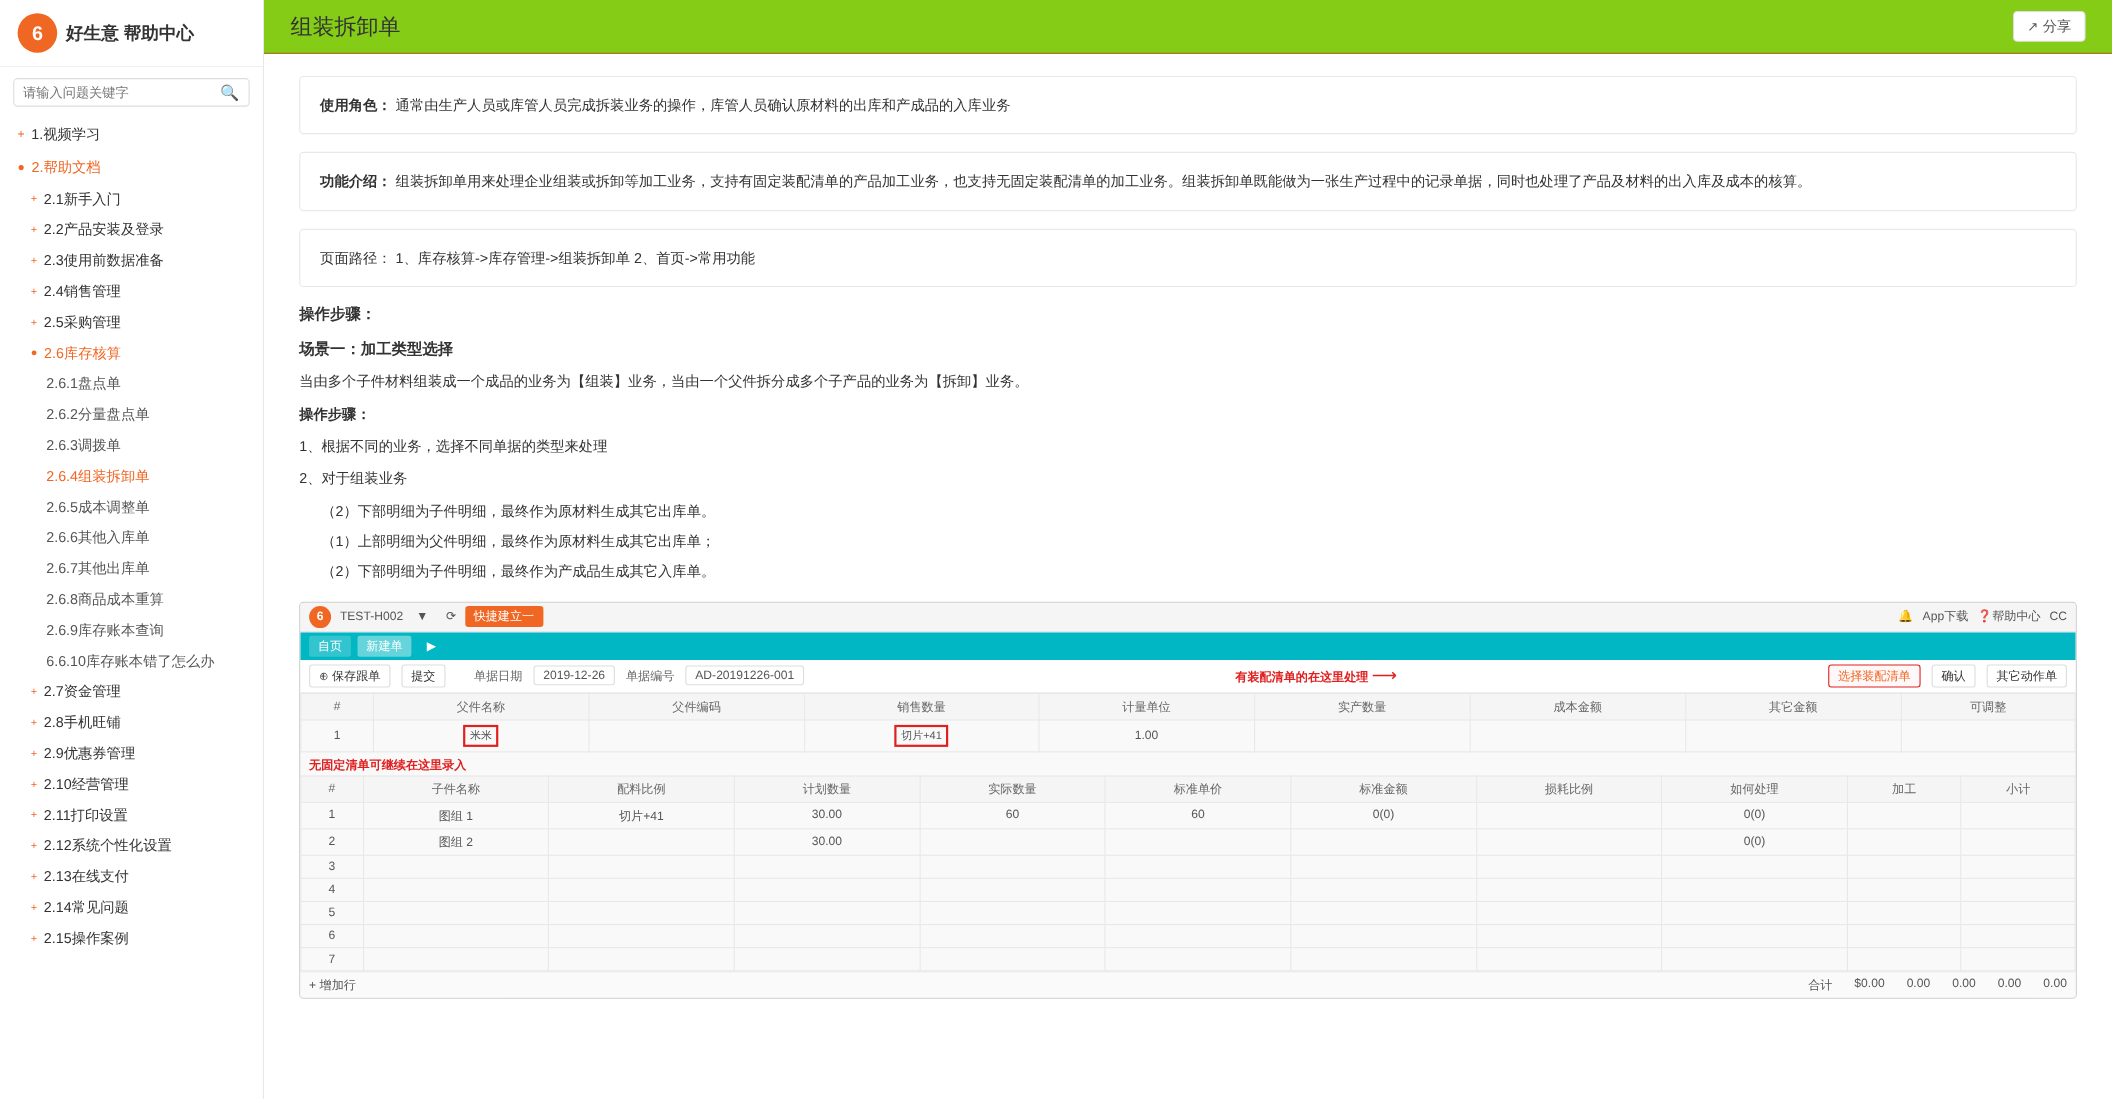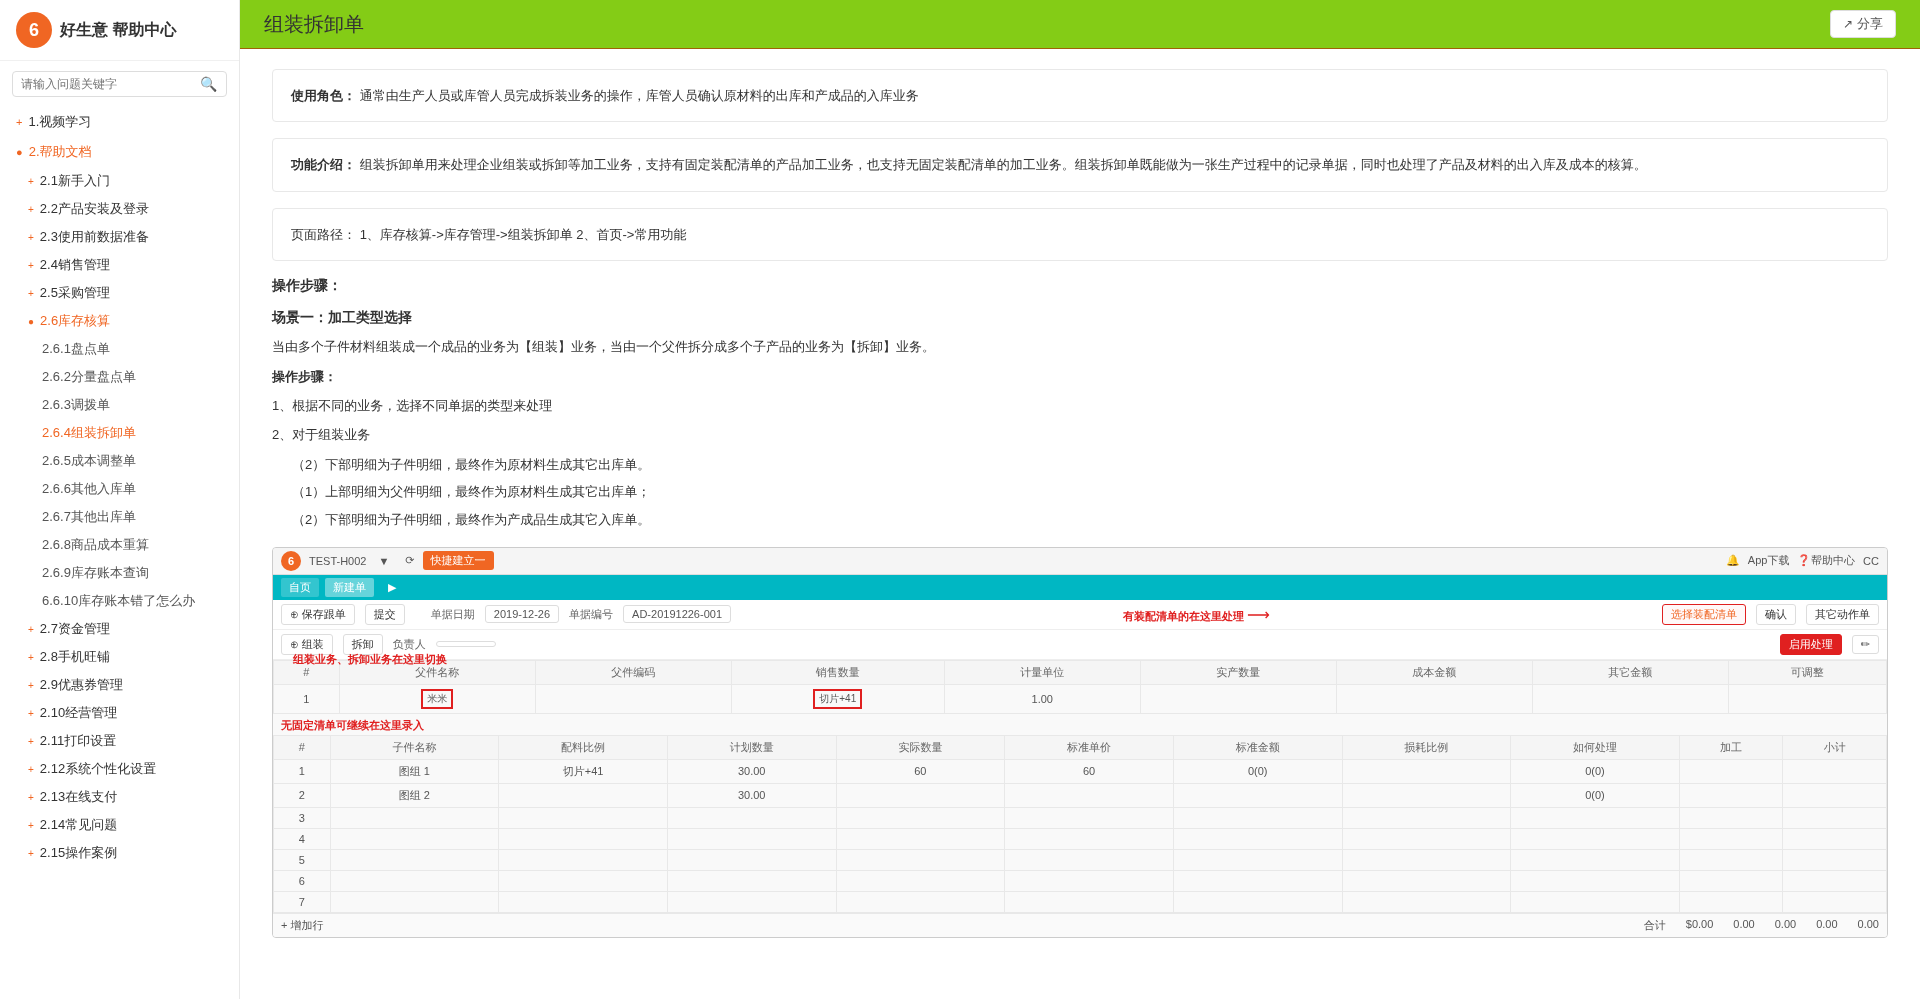--- a/index.html
+++ b/index.html
@@ -394,32 +394,20 @@
         <span style="flex:1; text-align:center; position:relative;">
           <span style="color:#e02020; font-weight:bold; font-size:11px;">有装配清单的在这里处理</span>
           <span style="color:#e02020; font-size:16px;"> ⟶ </span>
         </span>
 
         <span style="border:1px solid #e02020; background:#fff8f8; padding:2px 8px; border-radius:3px; color:#f06623; font-size:11px;">选择装配清单</span>
         <span style="border:1px solid #ddd; padding:2px 8px; border-radius:3px; font-size:11px;">确认</span>
         <span style="border:1px solid #ddd; padding:2px 8px; border-radius:3px; font-size:11px;">其它动作单</span>
       </div>
 
-      <div style="background:#fff; border-bottom:1px solid #eee; padding:4px 8px; display:flex; align-items:center; gap:10px; font-size:11px; position:relative;">
-        <span style="border:1px solid #ddd; padding:2px 8px; border-radius:3px;">⊕ 组装</span>
-        <span style="border:1px solid #ddd; padding:2px 8px; border-radius:3px;">拆卸</span>
-        <span style="color:#666;">负责人</span>
-        <span style="border:1px solid #ddd; padding:2px 8px; border-radius:3px; color:#555; min-width:60px;"></span>
-        <span style="flex:1;"></span>
-
-        <span style="color:#e02020; font-weight:bold; font-size:11px; position:absolute; left:20px; top:22px;">组装业务、拆卸业务在这里切换</span>
-
-        <span style="border:1px solid #e02020; background:#e02020; color:#fff; padding:2px 8px; border-radius:3px; font-size:11px;">启用处理</span>
-        <span style="border:1px solid #ddd; padding:2px 8px; border-radius:3px; font-size:11px;">✏</span>
-      </div>
 
       <div style="padding:0;">
         <table class="mock-table">
           <thead>
             <tr>
               <th>#</th>
               <th>父件名称</th>
               <th>父件编码</th>
               <th>销售数量</th>
               <th>计量单位</th>

